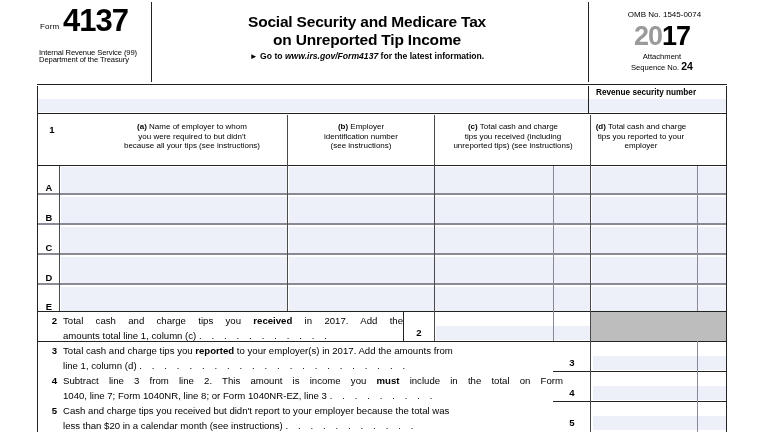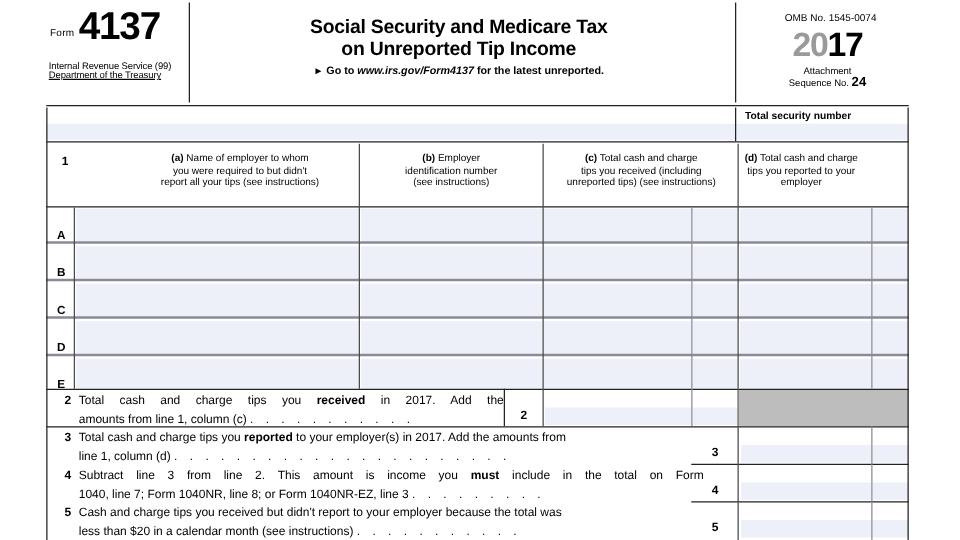--- a/index.html
+++ b/index.html
@@ -57,61 +57,61 @@
   .dots{letter-spacing:3.6px;}
 </style>
 </head>
 <body>
 
 <div id="form">
 
   <div id="hdr">
     <div class="formword">Form</div>
     <div class="formnum">4137</div>
-    <div class="deptline" style="top:55px;text-decoration:underline;">Department of the Treasury</div>
+    <div class="deptline" style="top:55px;">Department of the Treasury</div>
     <div class="deptline" style="top:48px;">Internal Revenue Service (99)</div>
 
     <div class="hsep" style="left:114px;top:2px;height:80px;"></div>
     <div class="hsep" style="left:551px;top:2px;height:80px;"></div>
 
     <div class="title1">Social Security and Medicare Tax</div>
     <div class="title2">on Unreported Tip Income</div>
 
     <div class="goto">
       <span class="tri">►</span>
       <span>Go to</span>
       <i>www.irs.gov/Form4137</i>
-      <span>for the latest unreported.</span>
+      <span>for the latest information.</span>
     </div>
 
 
     <div class="omb">OMB No. 1545-0074</div>
     <div class="yr"><span class="g">20</span><span>17</span></div>
     <div class="attseq">
       <span>Attachment</span><br>
       <span>Sequence No.</span>
       <b>24</b>
     </div>
 
     <div class="hr" style="left:0;top:84px;width:690px;height:1.4px;background:#222;"></div>
   </div>
 
-  <div class="ssnlbl" style="left:559px;top:88px;">Total security number</div>
+  <div class="ssnlbl" style="left:559px;top:88px;">Revenue security number</div>
   <div class="abs fld" style="left:0px;top:99px;width:551px;height:13px;"></div>
   <div class="abs fld" style="left:552px;top:99px;width:138px;height:13px;"></div>
   <div class="hsep" style="left:551px;top:86px;height:27px;"></div>
   <div class="hr" style="left:0;top:113px;width:690px;height:1.4px;background:#222;"></div>
 
   <div class="rownum" style="left:8px;top:124px;width:14px;">1</div>
 
   <div class="colhead" style="left:24px;top:122px;width:262px;">
     <b>(a)</b>
     <span>Name of employer to whom</span><br>
     <span>you were required to but didn't</span><br>
-    <span>report all your tips (see instructions)</span>
+    <span>because all your tips (see instructions)</span>
   </div>
 
   <div class="colhead" style="left:252px;top:122px;width:144px;">
     <b>(b)</b>
     <span>Employer</span><br>
     <span>identification number</span><br>
     <span>(see instructions)</span>
   </div>
 
   <div class="colhead" style="left:520px;top:122px;width:168px;">
@@ -183,21 +183,21 @@
     <div class="vr" style="left:516px;top:166px;height:145px;background:#8a8a96;"></div>
     <div class="vr" style="left:553px;top:115px;height:196px;"></div>
     <div class="vr" style="left:660px;top:166px;height:145px;background:#8a8a96;"></div>
   </div>
 
   <div class="lnum" style="left:4px;top:315px;width:16px;">2</div>
   <div class="ltxt" style="left:26px;top:314px;width:340px;">
     <span class="just" style="display:block;width:340px;">
       <span>Total cash and charge tips you </span><b>received</b><span> in 2017. Add the</span>
     </span>
-    <span style="display:block;"><span>amounts from line 1, column (c)</span> <span class="dots">. . . . . . . . . . .</span></span>
+    <span style="display:block;"><span>amounts total line 1, column (c)</span> <span class="dots">. . . . . . . . . . .</span></span>
   </div>
   <div class="abs" style="left:366px;top:311px;width:1.4px;height:30px;background:#222;"></div>
   <div class="boxnum" style="left:366px;top:327px;width:32px;">2</div>
   <div class="abs fld" style="left:399px;top:326px;width:117px;height:14px;"></div>
   <div class="abs fld" style="left:517px;top:326px;width:36px;height:14px;"></div>
   <div class="vr" style="left:397px;top:311px;height:30px;"></div>
   <div class="vr" style="left:516px;top:311px;height:30px;background:#8a8a96;"></div>
   <div class="vr" style="left:553px;top:311px;height:30px;"></div>
   <div class="abs gray" style="left:554px;top:312px;width:136px;height:29px;"></div>
   <div class="hr" style="left:0;top:341px;width:690px;height:1.4px;background:#222;"></div>

